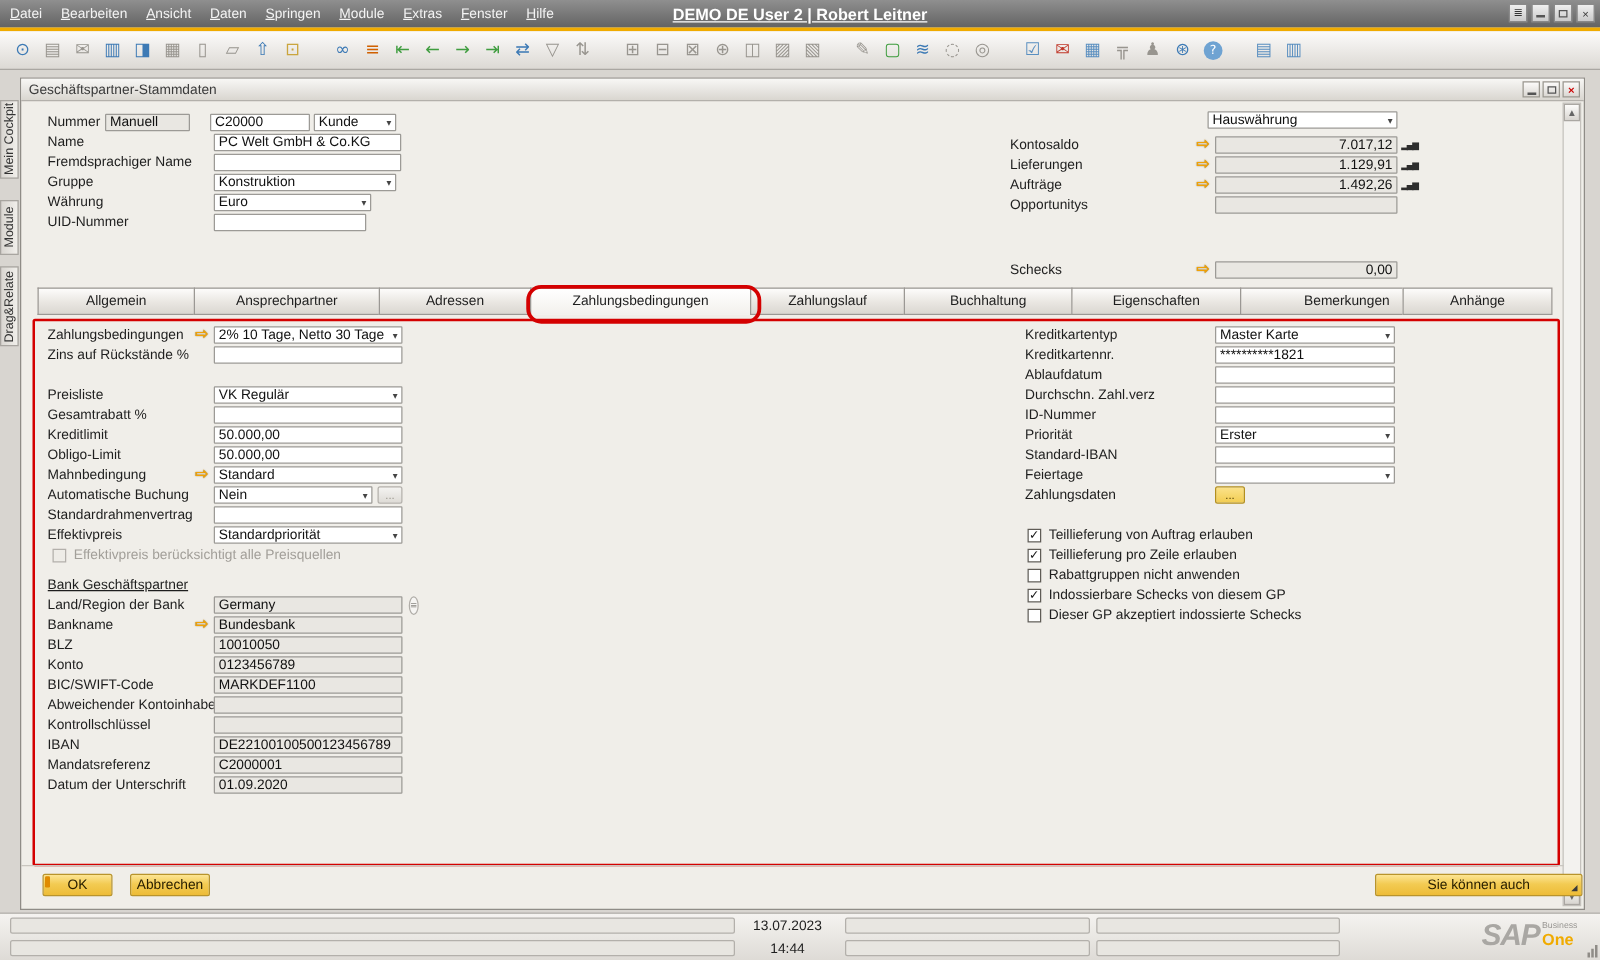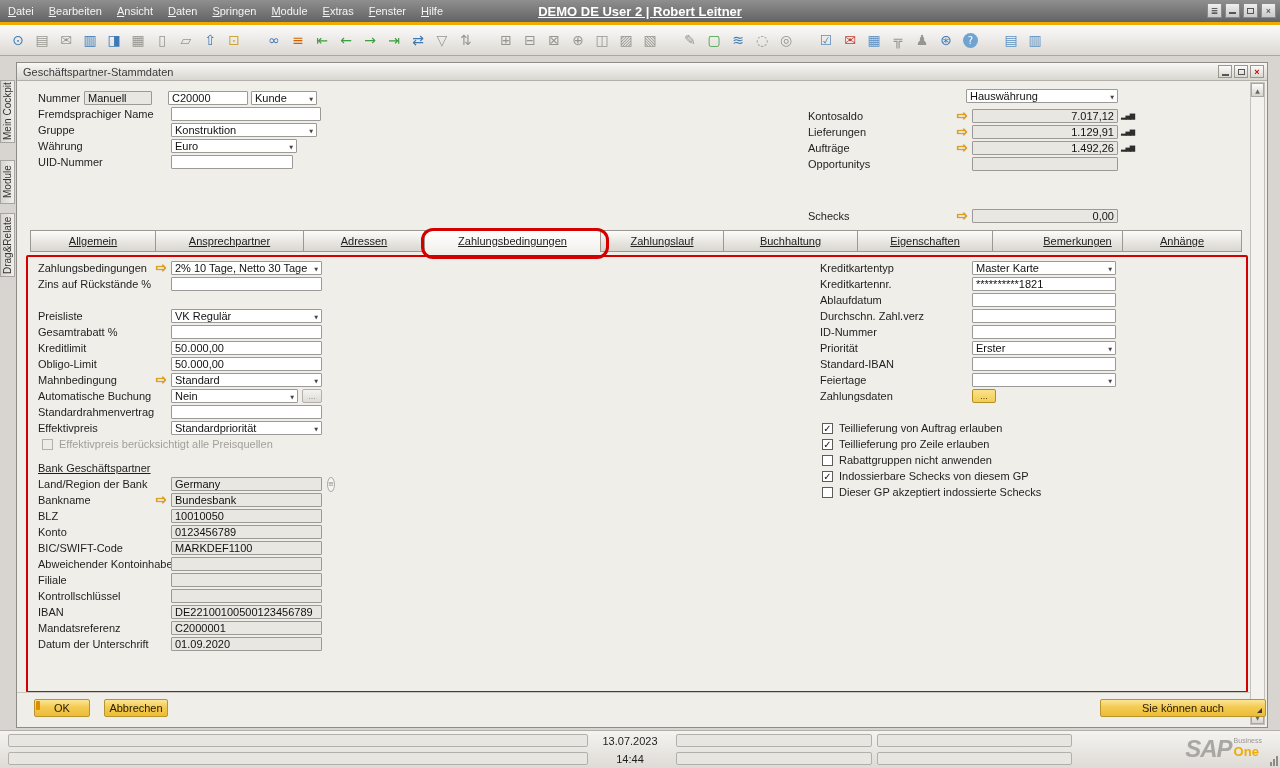--- a/index.html
+++ b/index.html
@@ -85,21 +85,21 @@
     box-sizing:border-box;border-radius:2px;}
   .more-btn.gold{background:linear-gradient(#fbe28a,#f2cd52);border-color:#b38f1e;color:#4d3b00;}
   .circle-ico{width:13px;height:13px;border:1px solid #b0ada8;border-radius:50%;background:#f6f5f3;
     color:#8a8782;font-size:7px;display:flex;align-items:center;justify-content:center;margin-left:5px;
     font-family:"DejaVu Sans",sans-serif;}
 
   
   .tabs{left:30px;top:230px;width:1212px;height:22px;display:flex;}
   .tab{display:flex;align-items:center;justify-content:center;font-size:11px;
     background:linear-gradient(#fdfcfb,#e9e6e1 55%,#dad7d1);border:1px solid #9b9894;border-right:none;
-    box-sizing:border-box;color:#1e1e1e;text-decoration:underline;}
+    box-sizing:border-box;color:#1e1e1e;}
   .tab:last-child{border-right:1px solid #9b9894;}
   .tab.active{background:linear-gradient(#ffffff,#f3f1ed);border-bottom:1px solid #f3f1ed;}
   .red-tab-outline{left:421px;top:228px;width:182px;height:25px;border:3px solid #d40000;
     border-radius:12px;pointer-events:none;}
   .red-content-outline{left:26px;top:255px;width:1218px;height:434px;border:2px solid #d40000;
     border-radius:2px;pointer-events:none;}
 
   
   .btn{position:absolute;height:18px;background:linear-gradient(#fce594,#f3cb53 45%,#edbc37);
     border:1px solid #b8942c;border-radius:2px;font-size:11px;display:flex;align-items:center;
@@ -223,20 +223,24 @@
 <div class="abs" style="left:38px;top:90px;width:290px;">
   <div class="row">
     <span class="lbl w46">Nummer</span>
     <div class="fld ro" style="flex:0 0 68px;">Manuell</div>
     <span style="flex:0 0 16px;"></span>
     <div class="fld" style="flex:0 0 80px;">C20000</div>
     <span style="flex:0 0 3px;"></span>
     <div class="fld dd" style="flex:0 0 66px;">Kunde</div>
   </div>
   <div class="row">
+    <span class="lbl w132">Name</span>
+    <div class="fld" style="flex:0 0 150px;">PC Welt GmbH &amp; Co.KG</div>
+  </div>
+  <div class="row">
     <span class="lbl w132">Fremdsprachiger Name</span>
     <div class="fld" style="flex:0 0 150px;"></div>
   </div>
   <div class="row">
     <span class="lbl w132">Gruppe</span>
     <div class="fld dd" style="flex:0 0 146px;">Konstruktion</div>
   </div>
   <div class="row">
     <span class="lbl w132">Währung</span>
     <div class="fld dd" style="flex:0 0 126px;">Euro</div>
@@ -368,24 +372,20 @@
   <div class="row">
     <span class="lbl w132">Konto</span>
     <div class="fld ro" style="flex:0 0 151px;">0123456789</div>
   </div>
   <div class="row">
     <span class="lbl w132">BIC/SWIFT-Code</span>
     <div class="fld ro" style="flex:0 0 151px;">MARKDEF1100</div>
   </div>
   <div class="row">
     <span class="lbl w132">Abweichender Kontoinhaber</span>
-    <div class="fld ro" style="flex:0 0 151px;"></div>
-  </div>
-  <div class="row">
-    <span class="lbl w132">Filiale</span>
     <div class="fld ro" style="flex:0 0 151px;"></div>
   </div>
   <div class="row">
     <span class="lbl w132">Kontrollschlüssel</span>
     <div class="fld ro" style="flex:0 0 151px;"></div>
   </div>
   <div class="row">
     <span class="lbl w132">IBAN</span>
     <div class="fld ro" style="flex:0 0 151px;">DE22100100500123456789</div>
   </div>

